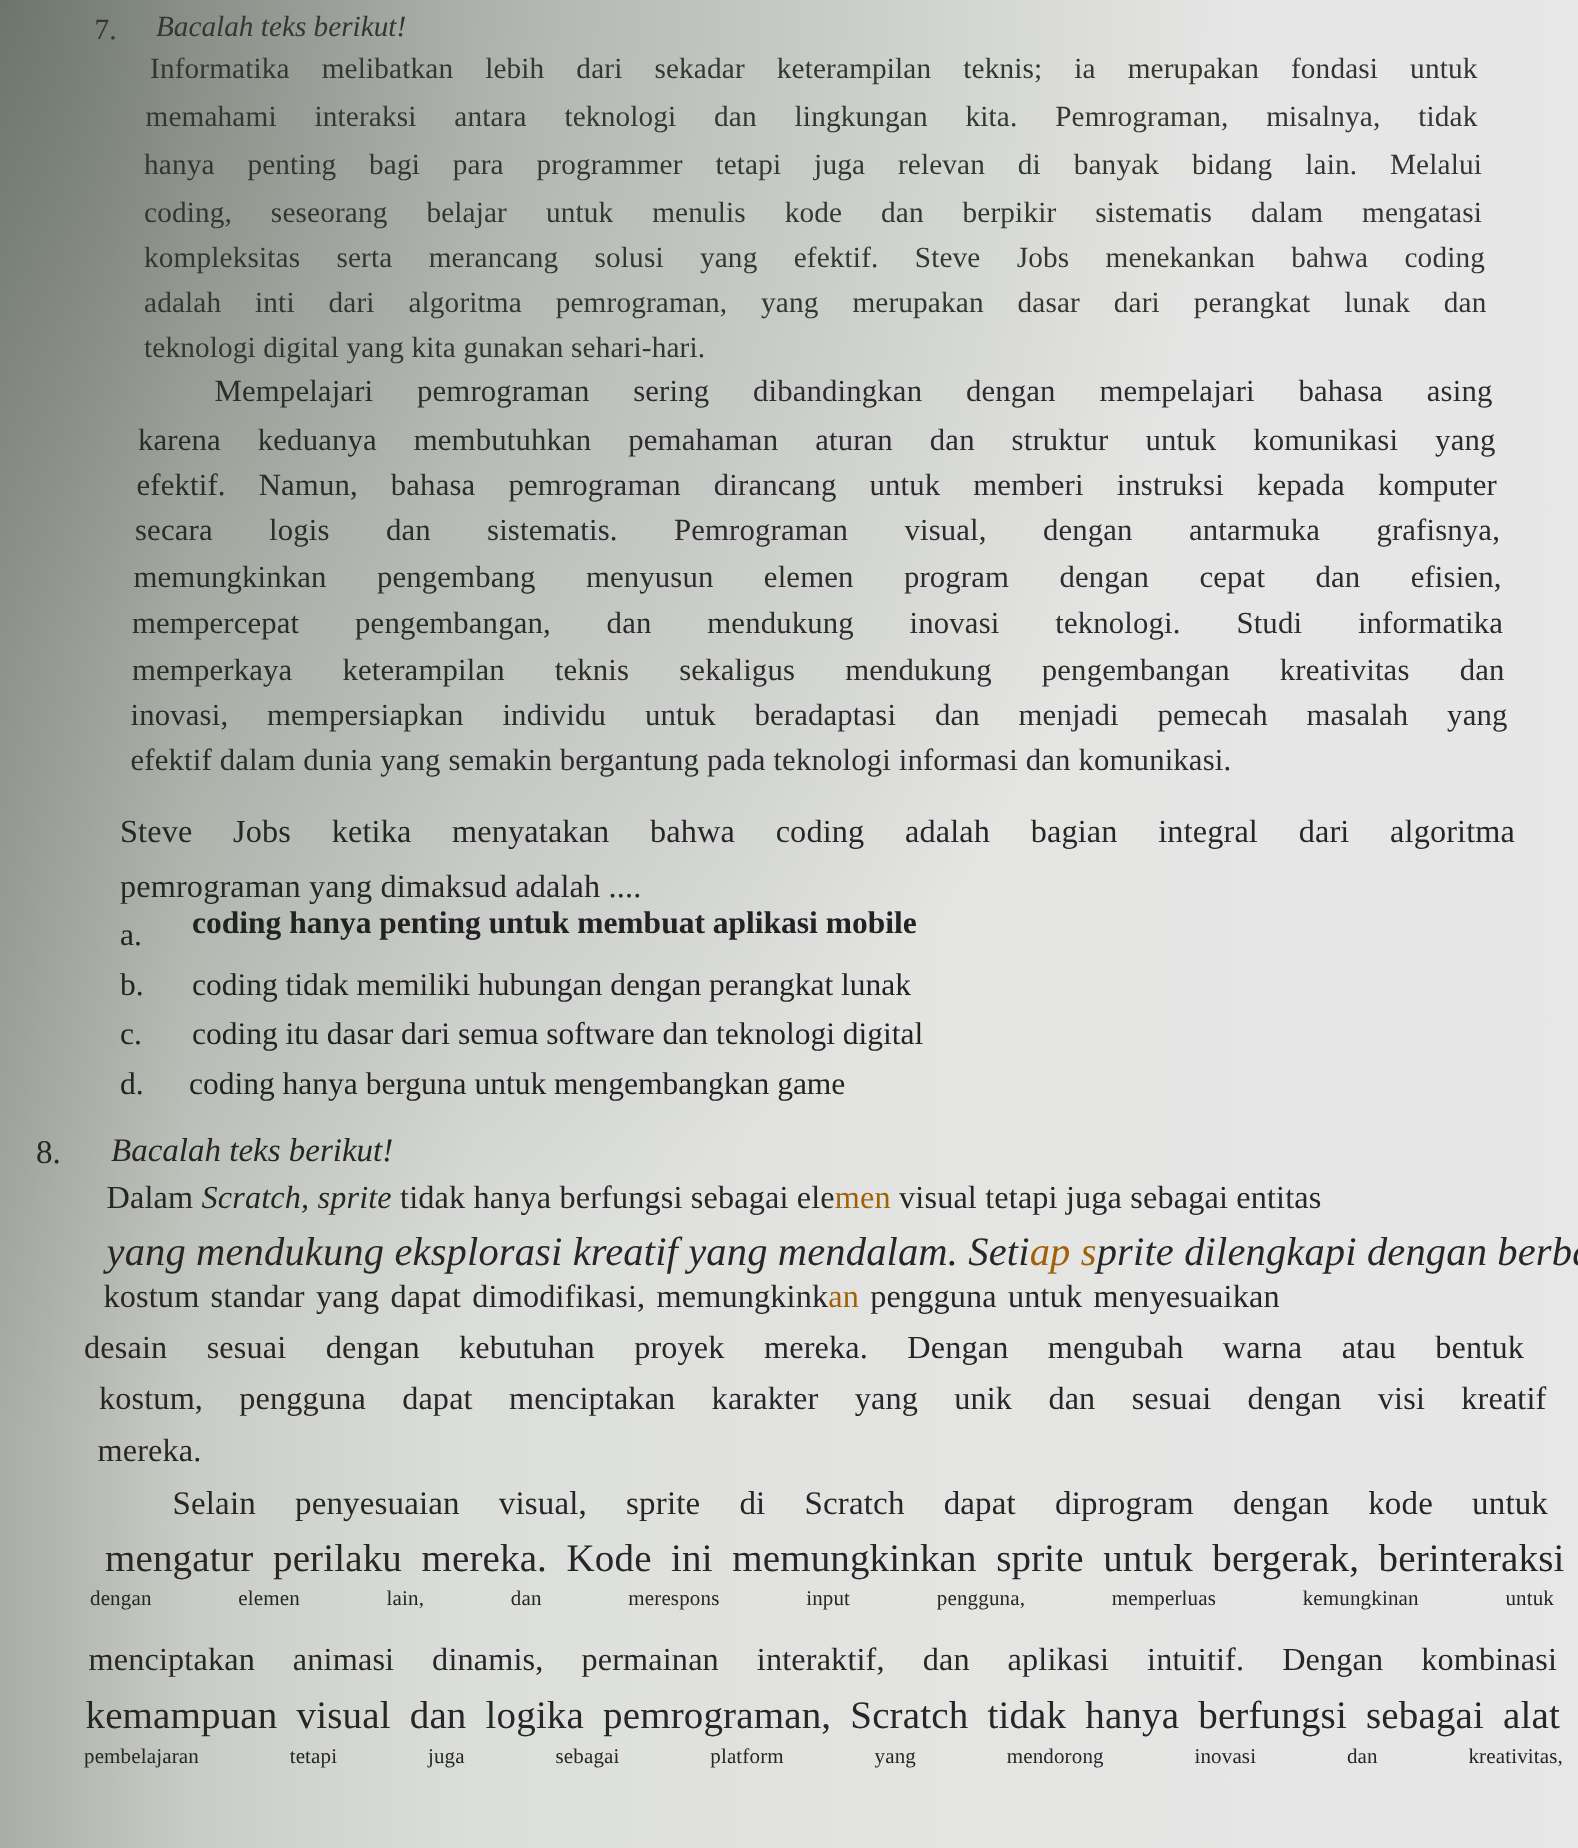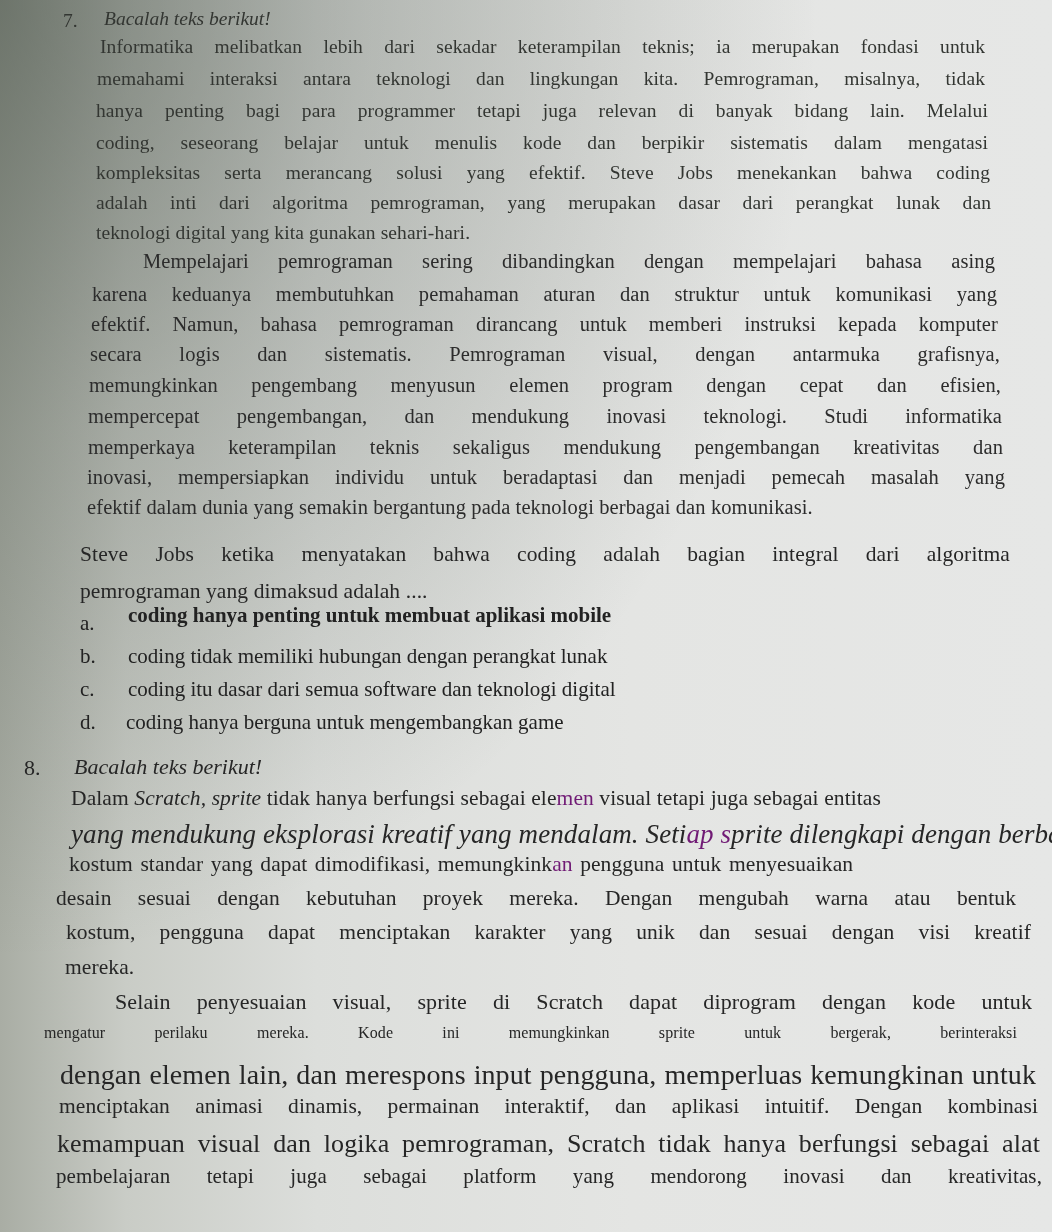--- a/index.html
+++ b/index.html
@@ -44,21 +44,21 @@
       font-size: 21px;
     }
     .opt-text {
       position: absolute;
       white-space: nowrap;
       font-size: 21px;
     }
     .q7 { color: #333632; }
     .q7 .line, .q7 .qnum, .q7 .heading { font-size: 19.5px; }
     .q8 { color: #262626; }
-    .faded { color: #701a75; text-align: center; }
+    .faded { color: #a16207; text-align: center; }
     em { font-style: italic; }
   </style>
 </head>
 <body>
 
 <div class="page">
 
   <section class="q q7">
     <span class="qnum" style="left:63px; top:10px;">7.</span>
     <span class="heading" style="left:104px; top:8px;">Bacalah teks berikut!</span>
@@ -75,21 +75,21 @@
 
     <div style="color:#2c2c2c;">
       <div class="line just" style="left:143px; top:250px; width:852px; font-size:20.5px;">Mempelajari pemrograman sering dibandingkan dengan mempelajari bahasa asing</div>
       <div class="line just" style="left:92px; top:283px; width:905px; font-size:20.5px;">karena keduanya membutuhkan pemahaman aturan dan struktur untuk komunikasi yang</div>
       <div class="line just" style="left:91px; top:313px; width:907px; font-size:20.5px;">efektif. Namun, bahasa pemrograman dirancang untuk memberi instruksi kepada komputer</div>
       <div class="line just" style="left:90px; top:343px; width:910px; font-size:20.5px;">secara logis dan sistematis. Pemrograman visual, dengan antarmuka grafisnya,</div>
       <div class="line just" style="left:89px; top:374px; width:912px; font-size:20.5px;">memungkinkan pengembang menyusun elemen program dengan cepat dan efisien,</div>
       <div class="line just" style="left:88px; top:405px; width:914px; font-size:20.5px;">mempercepat pengembangan, dan mendukung inovasi teknologi. Studi informatika</div>
       <div class="line just" style="left:88px; top:436px; width:915px; font-size:20.5px;">memperkaya keterampilan teknis sekaligus mendukung pengembangan kreativitas dan</div>
       <div class="line just" style="left:87px; top:466px; width:918px; font-size:20.5px;">inovasi, mempersiapkan individu untuk beradaptasi dan menjadi pemecah masalah yang</div>
-      <div class="line" style="left:87px; top:496px; font-size:20.5px;">efektif dalam dunia yang semakin bergantung pada teknologi berbagai dan komunikasi.</div>
+      <div class="line" style="left:87px; top:496px; font-size:20.5px;">efektif dalam dunia yang semakin bergantung pada teknologi informasi dan komunikasi.</div>
     </div>
 
     <div style="color:#262626;">
       <div class="line just" style="left:80px; top:542px; width:930px; font-size:21.5px;">Steve Jobs ketika menyatakan bahwa coding adalah bagian integral dari algoritma</div>
       <div class="line" style="left:80px; top:579px; font-size:21.5px;">pemrograman yang dimaksud adalah ....</div>
     </div>
 
     <div style="color:#222;">
       <div>
         <span class="opt-letter" style="left:80px; top:611px;">a.</span>
@@ -118,20 +118,20 @@
       <div class="line" style="left:71px; top:786px; font-size:21.5px;"><span>Dalam </span><em>Scratch,</em><span> </span><em>sprite</em><span> tidak hanya berfungsi sebagai ele</span><span class="faded">men</span><span> visual tetapi juga sebagai entitas</span></div>
       <div class="line" style="left:71px; top:819px; font-size:27px;font-style:italic;"><span>yang mendukung eksplorasi kreatif yang mendalam. Seti</span><span class="faded">ap s</span><span>prite dilengkapi dengan berbagai</span></div>
       <div class="line" style="left:69px; top:852px; font-size:21.5px; word-spacing:2px;"><span>kostum standar yang dapat dimodifikasi, memungkink</span><span class="faded">an</span><span> pengguna untuk menyesuaikan</span></div>
       <div class="line just" style="left:56px; top:886px; width:960px; font-size:21.5px;">desain sesuai dengan kebutuhan proyek mereka. Dengan mengubah warna atau bentuk</div>
       <div class="line just" style="left:66px; top:920px; width:965px; font-size:21.5px;">kostum, pengguna dapat menciptakan karakter yang unik dan sesuai dengan visi kreatif</div>
       <div class="line" style="left:65px; top:955px; font-size:21.5px;">mereka.</div>
     </div>
 
     <div>
       <div class="line just" style="left:115px; top:989px; width:917px; font-size:22px;">Selain penyesuaian visual, sprite di Scratch dapat diprogram dengan kode untuk</div>
-      <div class="line just" style="left:44px; top:1024px; width:973px; font-size:16px;font-family:Liberation Serif, serif;">mengatur perilaku mereka. Kode ini memungkinkan sprite untuk bergerak, berinteraksi</div>
-      <div class="line just" style="left:60px; top:1059px; width:976px; font-size:28px;">dengan elemen lain, dan merespons input pengguna, memperluas kemungkinan untuk</div>
+      <div class="line just" style="left:70px; top:1024px; width:973px; font-size:26px;font-family:Liberation Serif, serif;">mengatur perilaku mereka. Kode ini memungkinkan sprite untuk bergerak, berinteraksi</div>
+      <div class="line just" style="left:60px; top:1059px; width:976px; font-size:14px;">dengan elemen lain, dan merespons input pengguna, memperluas kemungkinan untuk</div>
       <div class="line just" style="left:59px; top:1094px; width:979px; font-size:21.5px;">menciptakan animasi dinamis, permainan interaktif, dan aplikasi intuitif. Dengan kombinasi</div>
       <div class="line just" style="left:57px; top:1129px; width:983px; font-size:26px;">kemampuan visual dan logika pemrograman, Scratch tidak hanya berfungsi sebagai alat</div>
-      <div class="line just" style="left:56px; top:1164px; width:986px; font-size:21px;">pembelajaran tetapi juga sebagai platform yang mendorong inovasi dan kreativitas,</div>
+      <div class="line just" style="left:56px; top:1164px; width:986px; font-size:14px;">pembelajaran tetapi juga sebagai platform yang mendorong inovasi dan kreativitas,</div>
     </div>
   </section>
 </div>
 
 </body></html>

